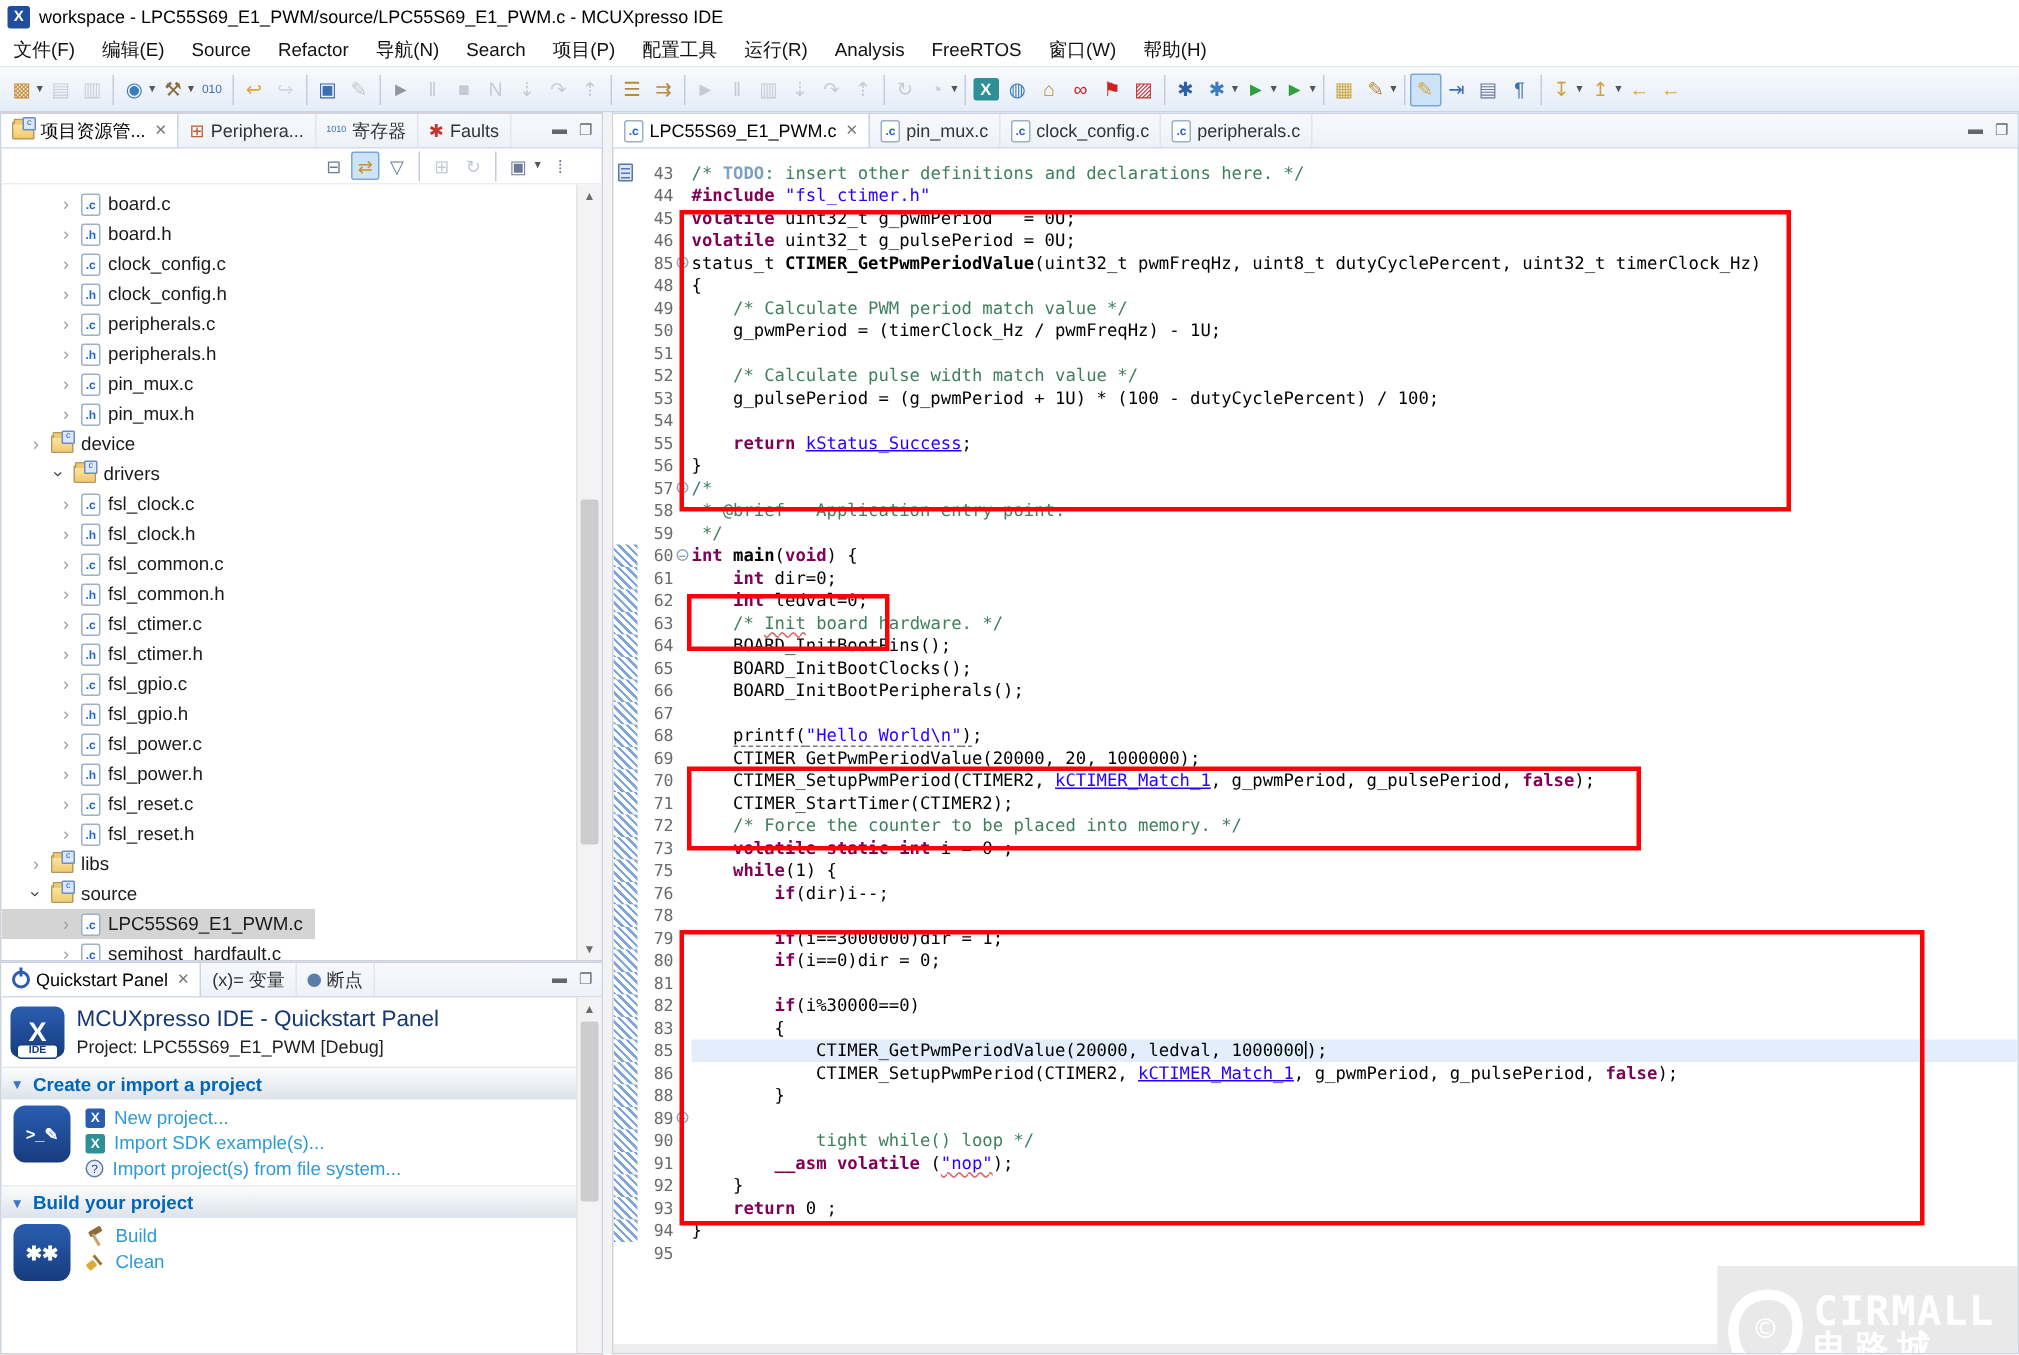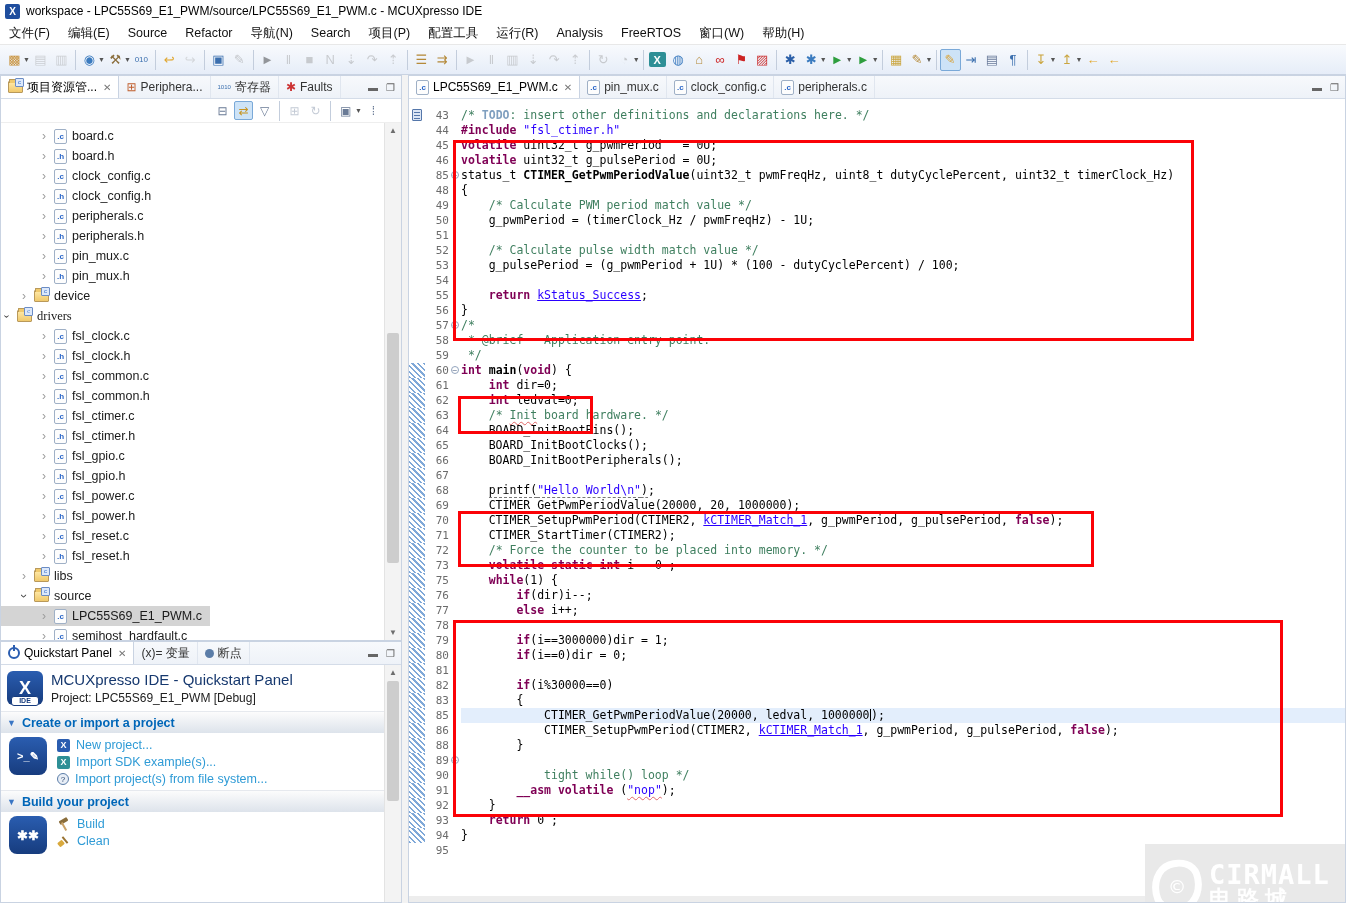--- a/index.html
+++ b/index.html
@@ -313,21 +313,21 @@
             <div class="titem" style="padding-left: 38px;">
               <span class="arrow">›</span>
               <span class="fbadge">.h</span>
               <span>pin_mux.h</span>
             </div>
             <div class="titem" style="padding-left: 18px;">
               <span class="arrow">›</span>
               <span class="folder"></span>
               <span>device</span>
             </div>
-            <div class="titem" style="padding-left: 1px; font-family: Liberation Serif, serif;">
+            <div class="titem" style="padding-left: 33px;">
               <span class="arrow exp">›</span>
               <span class="folder"></span>
               <span>drivers</span>
             </div>
             <div class="titem" style="padding-left: 38px;">
               <span class="arrow">›</span>
               <span class="fbadge">.c</span>
               <span>fsl_clock.c</span>
             </div>
             <div class="titem" style="padding-left: 38px;">
@@ -544,21 +544,20 @@
           <div class="crow chg"><span class="gmark"></span><span class="gnum">66</span><span class="gfold"></span><span class="ctext"><span class="p">    BOARD_InitBootPeripherals();</span></span></div>
           <div class="crow chg"><span class="gmark"></span><span class="gnum">67</span><span class="gfold"></span><span class="ctext"></span></div>
           <div class="crow chg"><span class="gmark"></span><span class="gnum">68</span><span class="gfold"></span><span class="ctext"><span class="p">    </span><span class="u">printf(</span><span class="su">"Hello World\n"</span><span class="u">)</span><span class="p">;</span></span></div>
           <div class="crow chg"><span class="gmark"></span><span class="gnum">69</span><span class="gfold"></span><span class="ctext"><span class="p">    CTIMER_GetPwmPeriodValue(20000, 20, 1000000);</span></span></div>
           <div class="crow chg"><span class="gmark"></span><span class="gnum">70</span><span class="gfold"></span><span class="ctext"><span class="p">    CTIMER_SetupPwmPeriod(CTIMER2, </span><span class="e">kCTIMER_Match_1</span><span class="p">, g_pwmPeriod, g_pulsePeriod, </span><span class="k">false</span><span class="p">);</span></span></div>
           <div class="crow chg"><span class="gmark"></span><span class="gnum">71</span><span class="gfold"></span><span class="ctext"><span class="p">    CTIMER_StartTimer(CTIMER2);</span></span></div>
           <div class="crow chg"><span class="gmark"></span><span class="gnum">72</span><span class="gfold"></span><span class="ctext"><span class="p">    </span><span class="c">/* Force the counter to be placed into memory. */</span></span></div>
           <div class="crow chg"><span class="gmark"></span><span class="gnum">73</span><span class="gfold"></span><span class="ctext"><span class="p">    </span><span class="k">volatile static int</span><span class="p"> i = 0 ;</span></span></div>
           <div class="crow chg"><span class="gmark"></span><span class="gnum">75</span><span class="gfold"></span><span class="ctext"><span class="p">    </span><span class="k">while</span><span class="p">(1) {</span></span></div>
           <div class="crow chg"><span class="gmark"></span><span class="gnum">76</span><span class="gfold"></span><span class="ctext"><span class="p">        </span><span class="k">if</span><span class="p">(dir)i--;</span></span></div>
-          <div class="crow chg"><span class="gmark"></span><span class="gnum">77</span><span class="gfold"></span><span class="ctext"><span class="p">        </span><span class="k">else</span><span class="p"> i++;</span></span></div>
           <div class="crow chg"><span class="gmark"></span><span class="gnum">78</span><span class="gfold"></span><span class="ctext"></span></div>
           <div class="crow chg"><span class="gmark"></span><span class="gnum">79</span><span class="gfold"></span><span class="ctext"><span class="p">        </span><span class="k">if</span><span class="p">(i==3000000)dir = 1;</span></span></div>
           <div class="crow chg"><span class="gmark"></span><span class="gnum">80</span><span class="gfold"></span><span class="ctext"><span class="p">        </span><span class="k">if</span><span class="p">(i==0)dir = 0;</span></span></div>
           <div class="crow chg"><span class="gmark"></span><span class="gnum">81</span><span class="gfold"></span><span class="ctext"></span></div>
           <div class="crow chg"><span class="gmark"></span><span class="gnum">82</span><span class="gfold"></span><span class="ctext"><span class="p">        </span><span class="k">if</span><span class="p">(i%30000==0)</span></span></div>
           <div class="crow chg"><span class="gmark"></span><span class="gnum">83</span><span class="gfold"></span><span class="ctext"><span class="p">        {</span></span></div>
           <div class="crow hl chg"><span class="gmark"></span><span class="gnum">85</span><span class="gfold"></span><span class="ctext"><span class="p">            CTIMER_GetPwmPeriodValue(20000, ledval, 1000000</span><span class="caret"></span><span class="p">);</span></span></div>
           <div class="crow chg"><span class="gmark"></span><span class="gnum">86</span><span class="gfold"></span><span class="ctext"><span class="p">            CTIMER_SetupPwmPeriod(CTIMER2, </span><span class="e">kCTIMER_Match_1</span><span class="p">, g_pwmPeriod, g_pulsePeriod, </span><span class="k">false</span><span class="p">);</span></span></div>
           <div class="crow chg"><span class="gmark"></span><span class="gnum">88</span><span class="gfold"></span><span class="ctext"><span class="p">        }</span></span></div>
           <div class="crow chg"><span class="gmark"></span><span class="gnum">89</span><span class="gfold"><span class="fold-c">−</span></span><span class="ctext"><span class="p">        </span></span></div>

